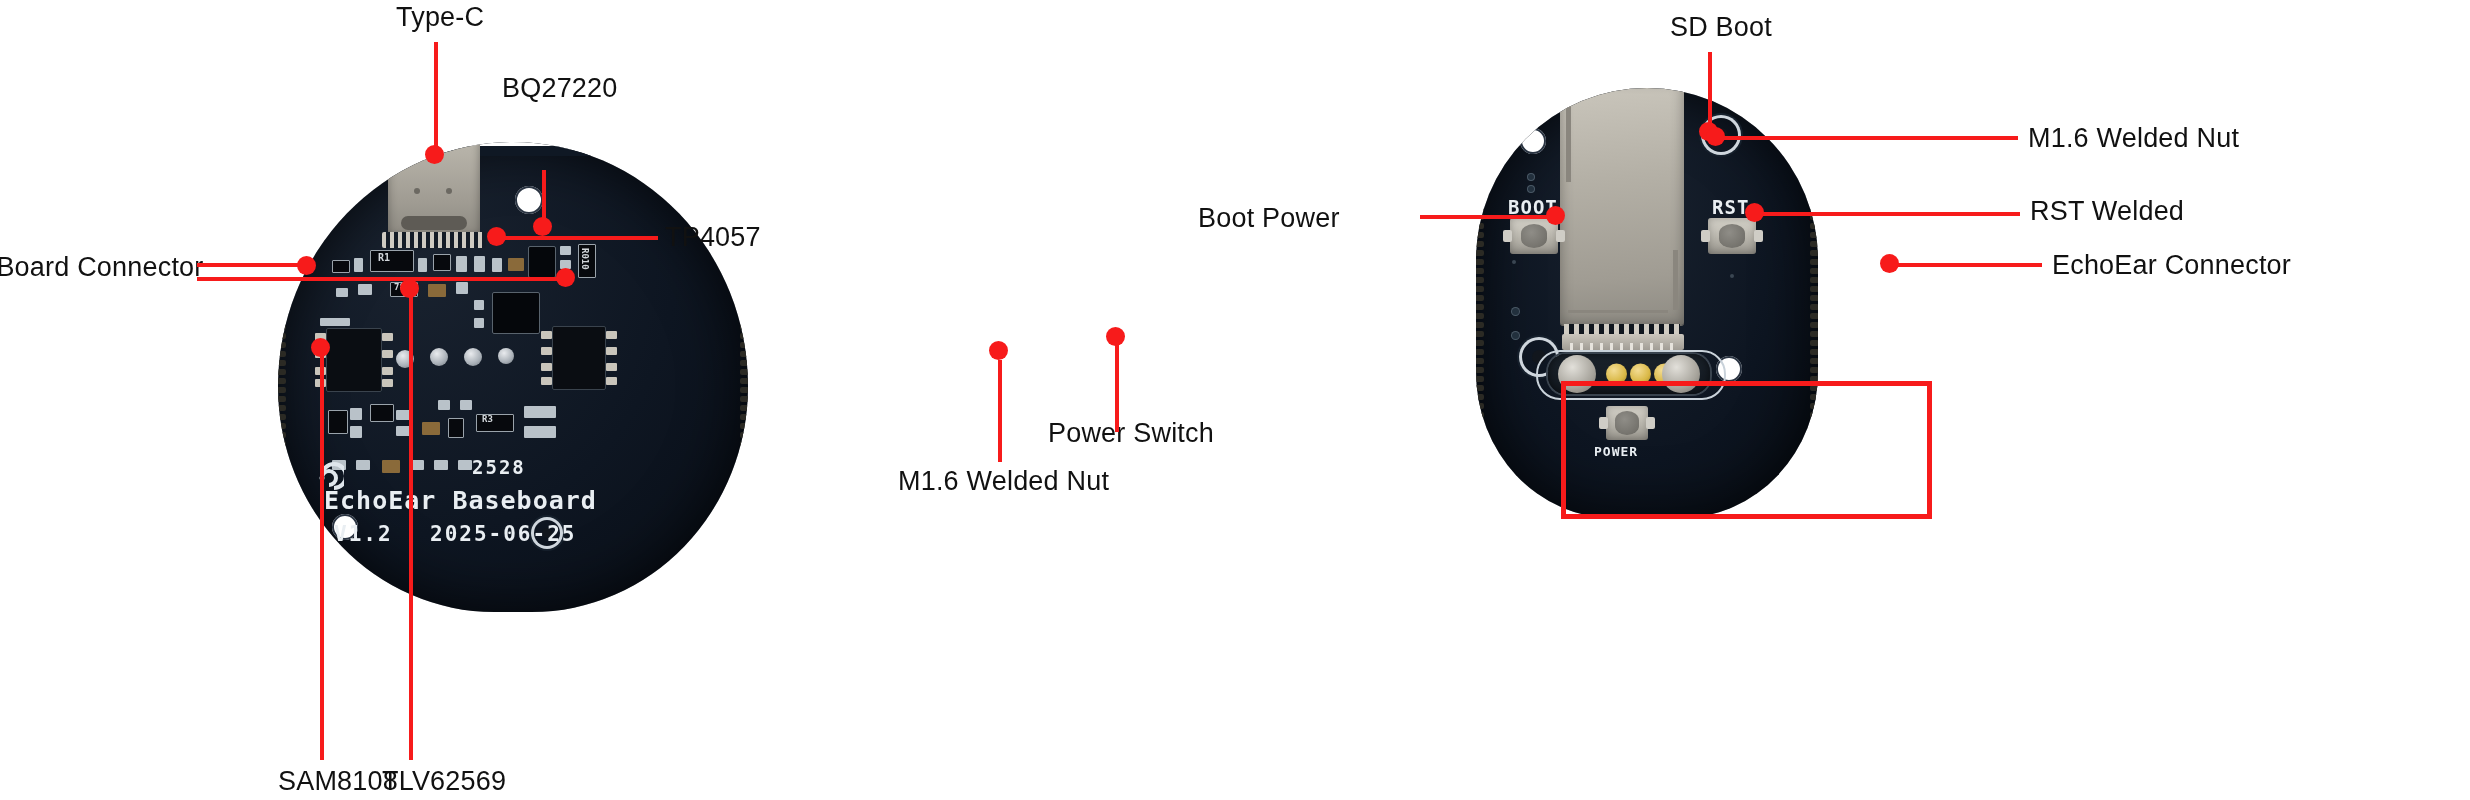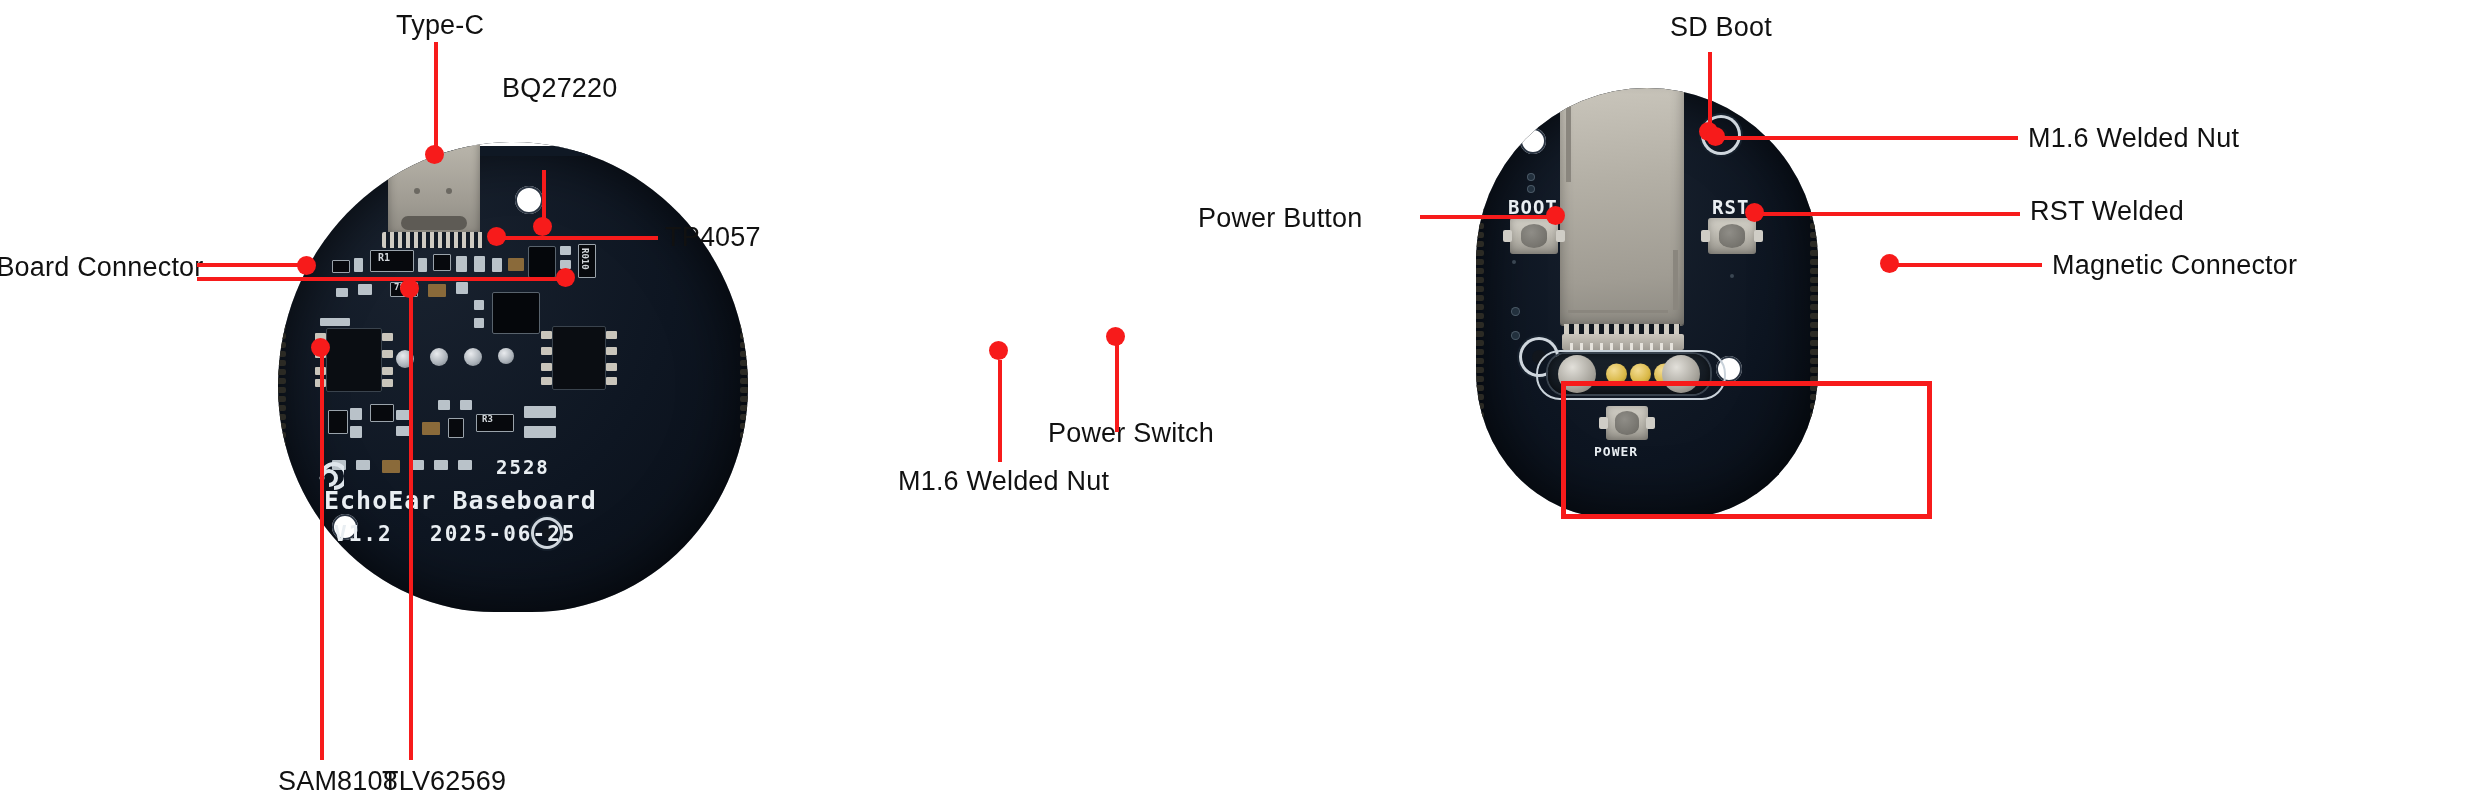--- a/index.html
+++ b/index.html
@@ -293,21 +293,21 @@
     <div class="smd pad" style="left:156px;top:318px;width:14px;height:10px;"></div>
     <div class="smd pad" style="left:180px;top:318px;width:14px;height:10px;"></div>
 
     <div class="spk" style="left:28px;top:222px;width:26px;height:26px;opacity:0"></div>
     <svg width="42" height="42" style="position:absolute;left:24px;top:316px;" viewBox="0 0 42 42">
       <path d="M32 30 a12 12 0 1 0 -12 -12" fill="none" stroke="#dfe6ec" stroke-width="4"></path>
       <path d="M27 27 a7 7 0 1 0 -7 -7" fill="none" stroke="#dfe6ec" stroke-width="4"></path>
       <circle cx="20" cy="20" r="2.5" fill="#dfe6ec"></circle>
     </svg>
 
-    <div class="silk" style="left:218px;top:314px;font-size:19px;letter-spacing:2px;text-align:center;">2528</div>
+    <div class="silk" style="left:194px;top:314px;font-size:19px;letter-spacing:2px;text-align:center;">2528</div>
     <div class="silk" style="left:46px;top:344px;font-size:25px;letter-spacing:1px;">EchoEar Baseboard</div>
     <div class="silk" style="left:56px;top:380px;font-size:21px;letter-spacing:2px;font-weight:600;">V1.2</div>
     <div class="silk" style="left:152px;top:380px;font-size:21px;letter-spacing:2px;font-weight:600;">2025-06-25</div>
   </div>
 
   <div class="board board-back" style="left:930px;top:80px;width:330px;height:330px;opacity:0"></div>
 
   <div class="board board-back" style="left:1475px;top:90px;width:330px;height:330px;opacity:0"></div>
 
   <div class="board board-back" style="left:1478px;top:86px;width:340px;height:340px;opacity:0"></div>
@@ -457,21 +457,21 @@
     <div class="silk" style="left:118px;top:356px;font-size:13px;letter-spacing:1px;">POWER</div>
 
     <div style="position:absolute;left:36px;top:172px;width:4px;height:4px;border-radius:50%;background:#3a4652;"></div>
     <div style="position:absolute;left:254px;top:186px;width:4px;height:4px;border-radius:50%;background:#3a4652;"></div>
     <div style="position:absolute;left:36px;top:220px;width:7px;height:7px;border-radius:50%;background:#22303d;box-shadow:0 0 0 1px #4a5966;"></div>
     <div style="position:absolute;left:36px;top:244px;width:7px;height:7px;border-radius:50%;background:#22303d;box-shadow:0 0 0 1px #4a5966;"></div>
     <div style="position:absolute;left:52px;top:86px;width:6px;height:6px;border-radius:50%;background:#22303d;box-shadow:0 0 0 1px #4a5966;"></div>
     <div style="position:absolute;left:52px;top:98px;width:6px;height:6px;border-radius:50%;background:#22303d;box-shadow:0 0 0 1px #4a5966;"></div>
   </div>
 
-  <div class="label" style="left:396px;top:12px;text-align:right;">Type-C</div>
+  <div class="label" style="left:396px;top:4px;text-align:right;">Type-C</div>
   <div class="lead v" style="left:434px;top:42px;height:108px;"></div>
   <div class="dot" style="left:425px;top:145px;width:19px;height:19px;"></div>
 
   <div class="label" style="left:502px;top:75px;">BQ27220</div>
   <div class="lead v" style="left:542px;top:170px;height:63px;"></div>
   <div class="dot" style="left:533px;top:217px;width:19px;height:19px;"></div>
 
   <div class="label" style="left:665px;top:224px;">TP4057</div>
   <div class="lead h" style="left:496px;top:236px;width:162px;"></div>
   <div class="dot" style="left:487px;top:227px;width:19px;height:19px;"></div>
@@ -491,30 +491,30 @@
   <div class="dot" style="left:400px;top:279px;width:19px;height:19px;"></div>
 
   <div class="label" style="left:1670px;top:14px;">SD Boot</div>
   <div class="lead v" style="left:1708px;top:52px;height:75px;"></div>
   <div class="dot" style="left:1699px;top:122px;width:19px;height:19px;"></div>
 
   <div class="label" style="left:2028px;top:125px;">M1.6 Welded Nut</div>
   <div class="lead h" style="left:1723px;top:136px;width:295px;"></div>
   <div class="dot" style="left:1706px;top:127px;width:19px;height:19px;"></div>
 
-  <div class="label" style="left:1198px;top:205px;">Power Button</div>
+  <div class="label" style="left:1198px;top:205px;">Boot Power</div>
   <div class="lead h" style="left:1420px;top:215px;width:134px;"></div>
   <div class="dot" style="left:1546px;top:206px;width:19px;height:19px;"></div>
 
   <div class="label" style="left:2030px;top:198px;">RST Welded</div>
   <div class="lead h" style="left:1760px;top:212px;width:260px;"></div>
   <div class="dot" style="left:1745px;top:203px;width:19px;height:19px;"></div>
 
   <div class="rect-hi" style="left:1561px;top:381px;width:361px;height:128px;"></div>
-  <div class="label" style="left:2052px;top:252px;">Magnetic Connector</div>
+  <div class="label" style="left:2052px;top:252px;">EchoEar Connector</div>
   <div class="lead h" style="left:1890px;top:263px;width:152px;"></div>
   <div class="dot" style="left:1880px;top:254px;width:19px;height:19px;"></div>
 
   <div class="label" style="left:1048px;top:420px;">Power Switch</div>
   <div class="lead v" style="left:1115px;top:340px;height:92px;"></div>
   <div class="dot" style="left:1106px;top:327px;width:19px;height:19px;"></div>
 
   <div class="label" style="left:898px;top:468px;">M1.6 Welded Nut</div>
   <div class="lead v" style="left:998px;top:360px;height:102px;"></div>
   <div class="dot" style="left:989px;top:341px;width:19px;height:19px;"></div>

